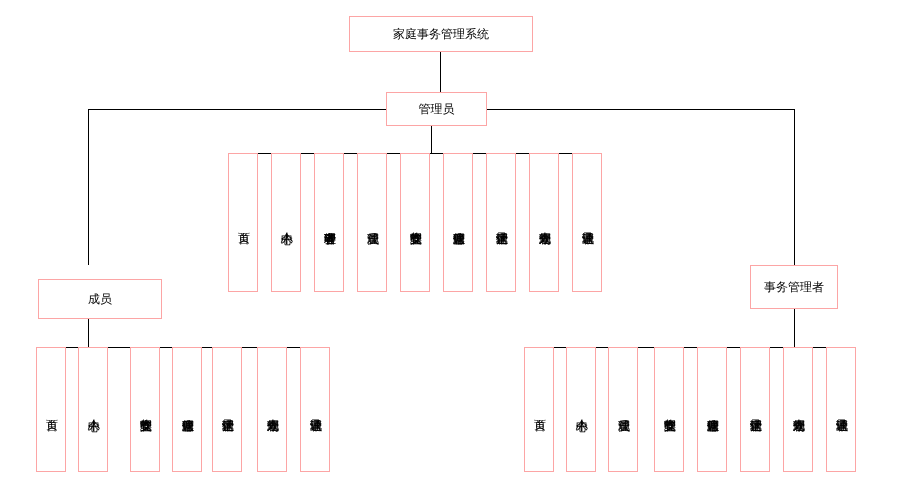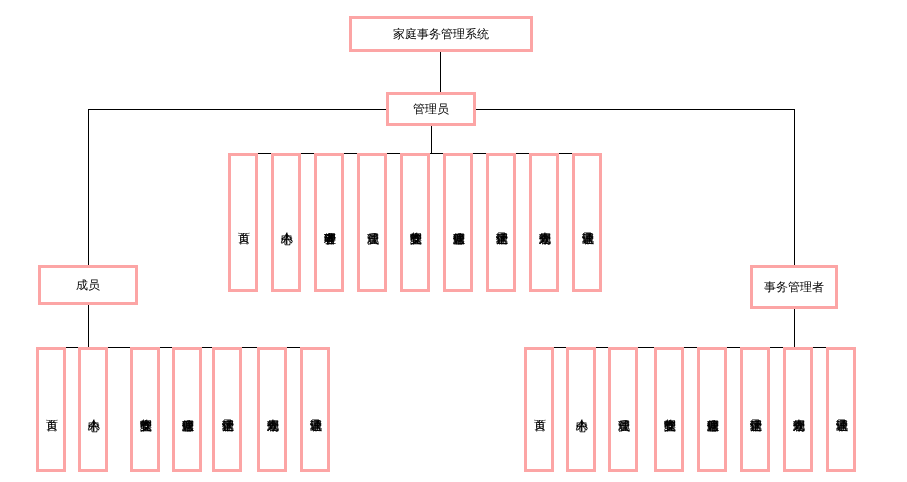--- a/index.html
+++ b/index.html
@@ -11,21 +11,21 @@
     position: relative;
     width: 907px;
     height: 482px;
     background: #ffffff;
     font-family: "DejaVu Sans", "Liberation Sans", sans-serif;
     overflow: hidden;
   }
   .node {
     position: absolute;
     box-sizing: border-box;
-    border: 3px solid #fca5a5;
+    border: 1px solid #fca5a5;
     background: #ffffff;
     color: #000000;
     display: flex;
     align-items: center;
     justify-content: center;
     z-index: 2;
   }
   .node.h {
     
     font-size: 12px;
@@ -76,25 +76,25 @@
   <div class="line vline" style="left:88px; top:305px; height:42px;"></div>
   <div class="line hline" style="left:51px; top:347px; width:264px;"></div>
 
   <div class="line vline" style="left:794px; top:309px; height:38px;"></div>
   <div class="line hline" style="left:539px; top:347px; width:302px;"></div>
 
   <div class="node h" style="left:349px; top:16px; width:184px; height:36px;">
     <span>家庭事务管理系统</span>
   </div>
 
-  <div class="node h" style="left:386px; top:92px; width:90px; height:34px;">
+  <div class="node h" style="left:386px; top:92px; width:101px; height:34px;">
     <span>管理员</span>
   </div>
 
-  <div class="node h" style="left:38px; top:265px; width:100px; height:40px;">
+  <div class="node h" style="left:38px; top:279px; width:124px; height:40px;">
     <span>成员</span>
   </div>
 
   <div class="node h" style="left:750px; top:265px; width:88px; height:44px; font-size:12px; padding:0 4px;">
     <span>事务管理者</span>
   </div>
 
   <div class="node v" style="left:228px; top:153px; width:30px; height:139px;">
       <span>首页</span>
     </div>

